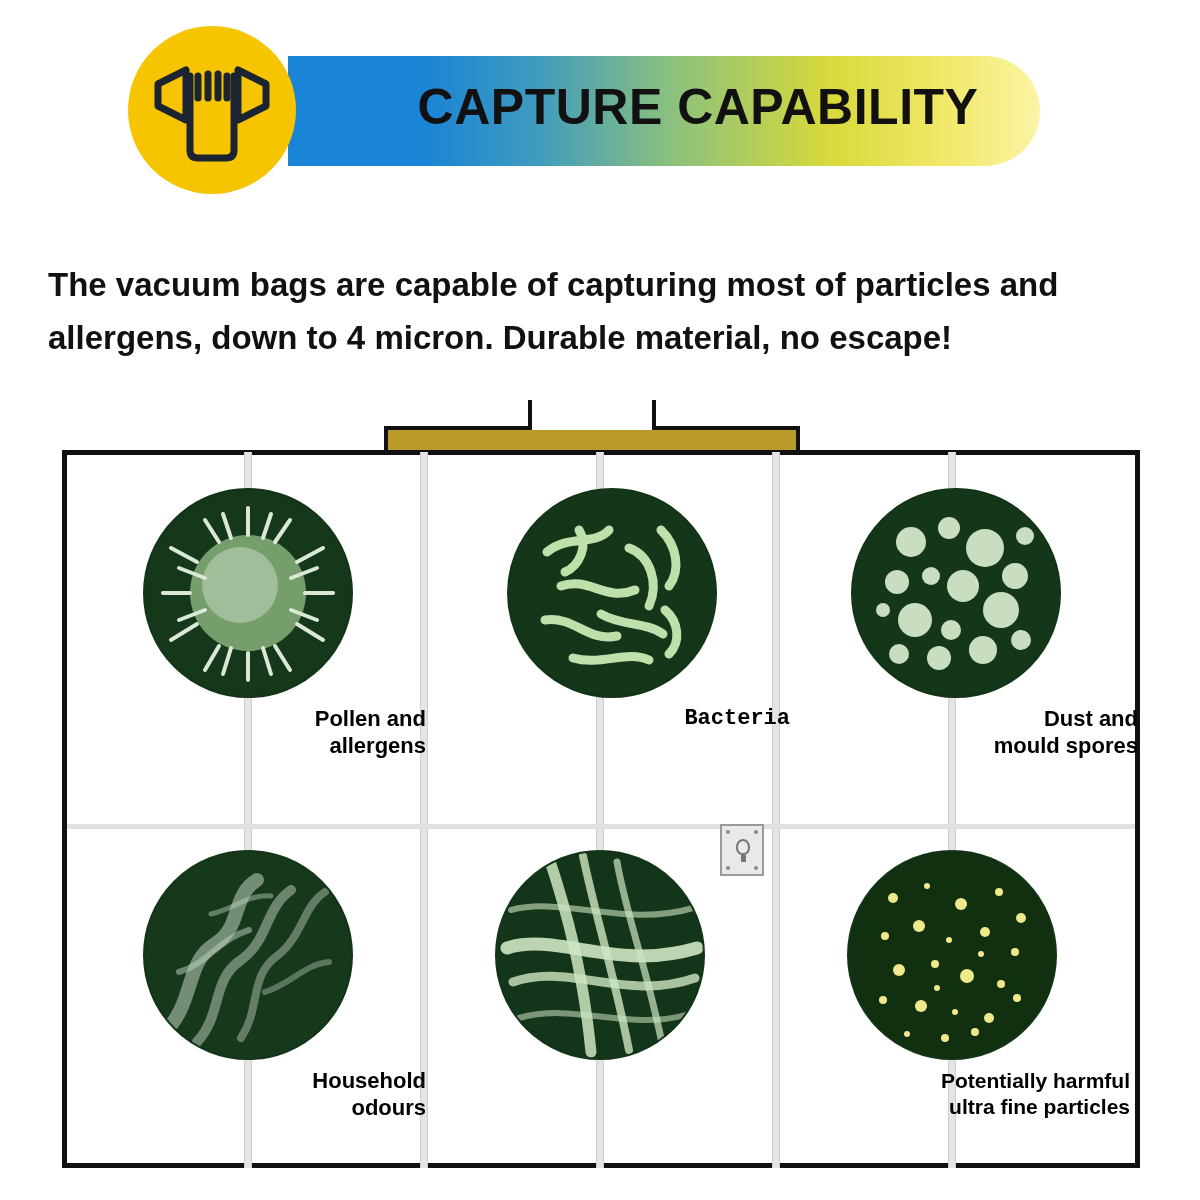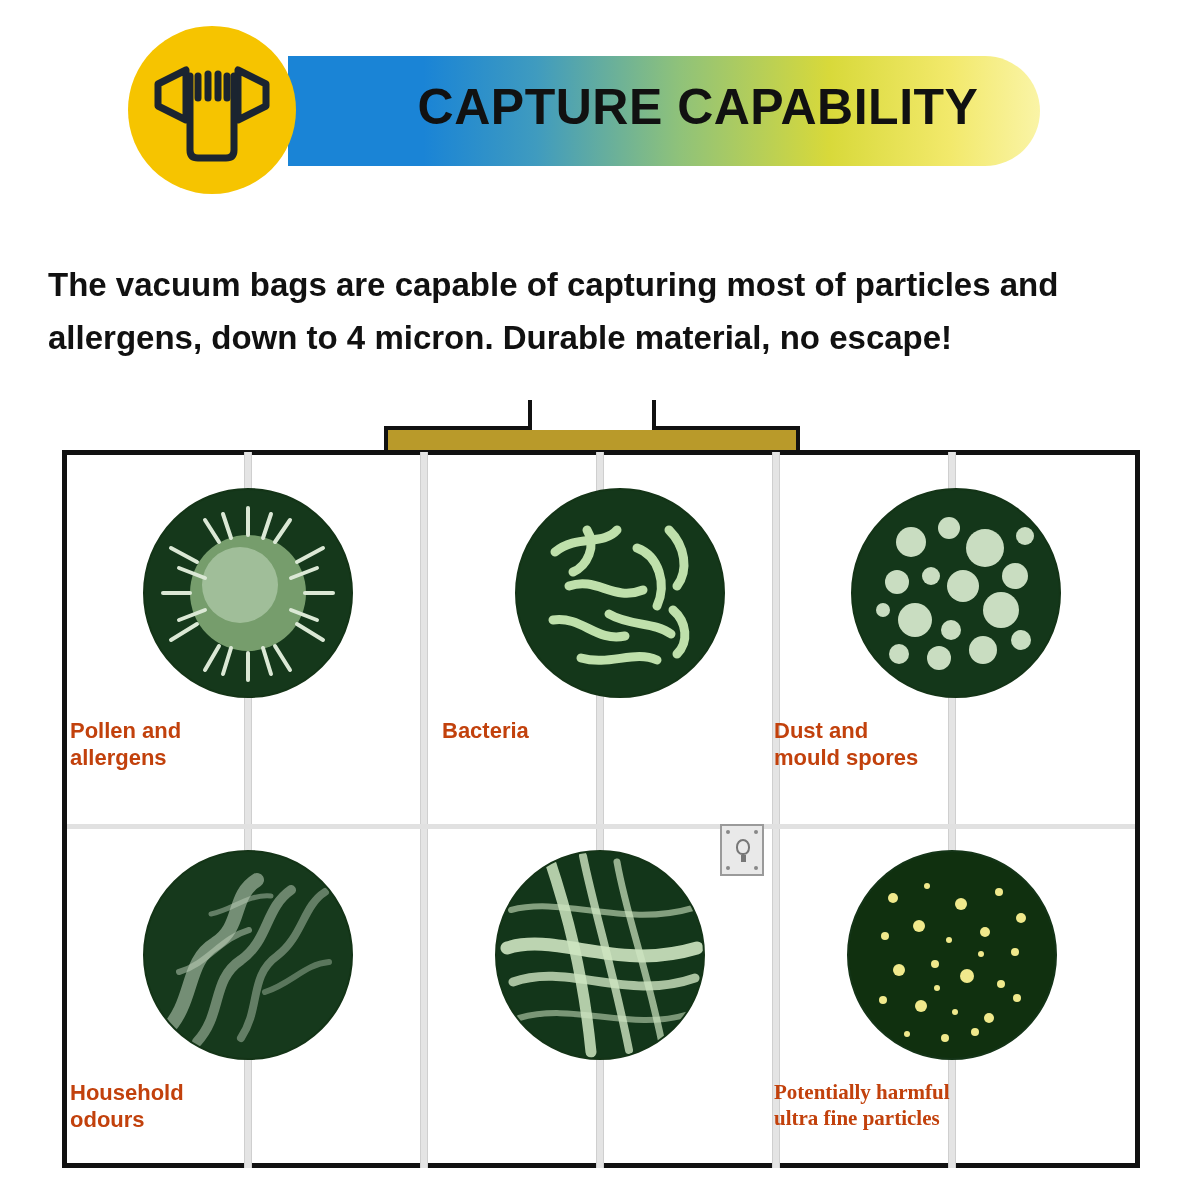--- a/index.html
+++ b/index.html
@@ -193,29 +193,28 @@
     border-radius: 50%;
     overflow: hidden;
     background: #14381a;
     border: 2px solid #143417;
   }
   .cell-label {
     position: absolute;
     left: 0;
     width: 100%;
     top: 236px;
-    text-align: left;
+    text-align: right;
     font-size: 22px;
     font-weight: bold;
-    color: #c2410c;
+    color: #000000;
     line-height: 1.22;
     white-space: pre-line;
-    margin-top: 12px;
-  }
-  .cell.wide .cell-label { font-size: 21px; font-family: Liberation Serif, serif; }
+  }
+  .cell.wide .cell-label { font-size: 21px; }
 </style>
 </head>
 <body>
 
 <div class="page">
 
   <div class="banner">
     <div class="banner-bar"></div>
     <div class="banner-title">CAPTURE CAPABILITY</div>
     <div class="banner-icon-circle">
@@ -288,21 +287,21 @@
               <path d="M118 158 L126 184"></path>
                 <path d="M86 158 L78 184"></path>
             </g>
           </g>
         </svg>
       </div>
       <div class="cell-label">Pollen and
 allergens</div>
     </div>
 
-    <div class="cell" style="left:380px; top:70px;">
+    <div class="cell" style="left:372px; top:70px;font-family:Liberation Mono, monospace;">
       <div class="disc">
         <svg width="206" height="206" viewBox="0 0 206 206">
           <rect width="206" height="206" fill="#14371a"></rect>
           <g stroke="#bfe0ab" stroke-width="9" fill="none" stroke-linecap="round">
             <path d="M38 62 C60 44, 86 56, 100 40"></path>
             <path d="M52 96 C80 86, 96 112, 126 100"></path>
             <path d="M36 130 C66 126, 78 152, 108 146"></path>
             <path d="M64 168 C92 176, 118 160, 140 170"></path>
             <path d="M120 58 C142 66, 150 94, 140 116"></path>
             <path d="M152 40 C168 56, 172 80, 160 96"></path>

